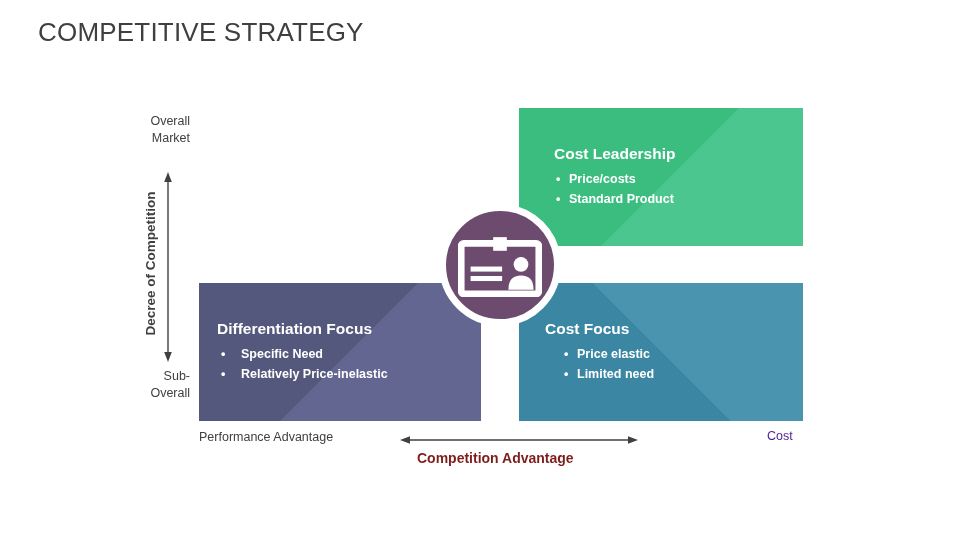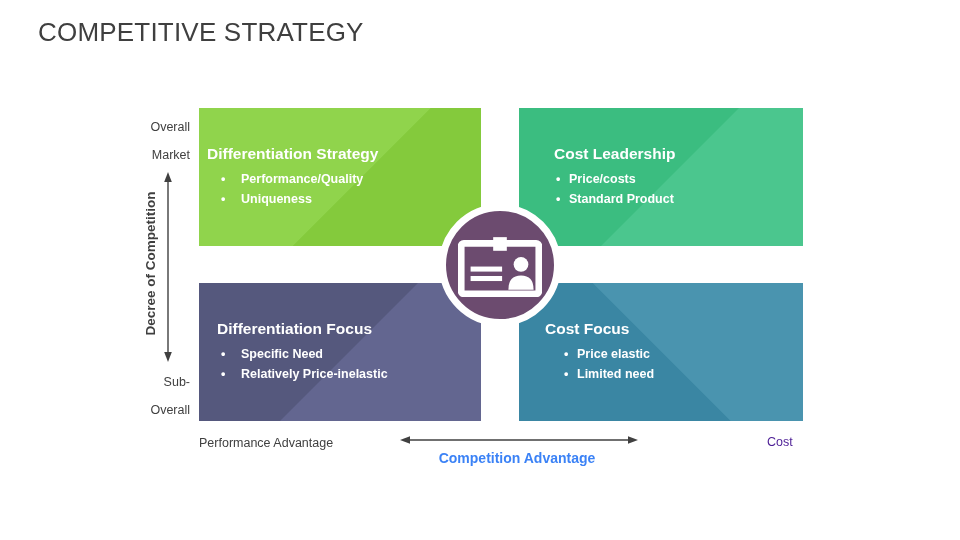--- a/index.html
+++ b/index.html
@@ -59,61 +59,53 @@
     width: 122px; height: 122px;
     border-radius: 50%;
     border: 7px solid #ffffff;
     background: var(--badge, #6C4B6F);
     z-index: 2;
     display: flex;
     align-items: center;
     justify-content: center;
   }
   
-  .axis-text { position: absolute; color: #404040; font-size: 12.5px; line-height: 28px; }
+  .axis-text { position: absolute; color: #404040; font-size: 12.5px; line-height: 17px; }
   .y-top    { left: 100px; top: 113px; width: 90px; text-align: right; white-space: pre-line; }
   .y-bottom { left: 100px; top: 368px; width: 90px; text-align: right; white-space: pre-line; }
   .y-axis-label {
     position: absolute;
     left: 64px; top: 256px;
     width: 172px;
     text-align: center;
     font-size: 13.5px;
     font-weight: bold;
     color: #3F3F3F;
     transform: rotate(-90deg);
   }
   .x-left  { left: 199px; top: 429px; }
   .x-right { left: 767px; top: 428px; }
   .x-axis-label {
     position: absolute;
     left: 417px; top: 450px;
     width: 200px;
-    text-align: center;
     font-size: 14px;
     font-weight: bold;
-    color: #3b82f6;
+    color: #7f1d1d;
   }
   .v-arrow { position: absolute; left: 161px; top: 172px; }
   .h-arrow { position: absolute; left: 400px; top: 433px; }
 </style>
 </head>
 <body>
 
 <div class="slide">
 
   <h1 class="slide-title" style="color: rgb(63, 63, 63);">COMPETITIVE STRATEGY</h1>
 
-  <div class="quad q-tl" style="--base: #84CA3C; --light: #90D44C;">
-    <div class="q-title">Differentiation Strategy</div>
-    <ul class="q-bullets">
-      <li>Performance/Quality</li>
-      <li>Uniqueness</li>
-    </ul>
-  </div>
 
   <div class="quad q-tr" style="--base: #3BBD80; --light: #4BC68E;">
     <div class="q-title">Cost Leadership</div>
     <ul class="q-bullets">
       <li>Price/costs</li>
       <li>Standard Product</li>
     </ul>
   </div>
 
   <div class="quad q-bl" style="--base: #55587D; --light: #636690;">

